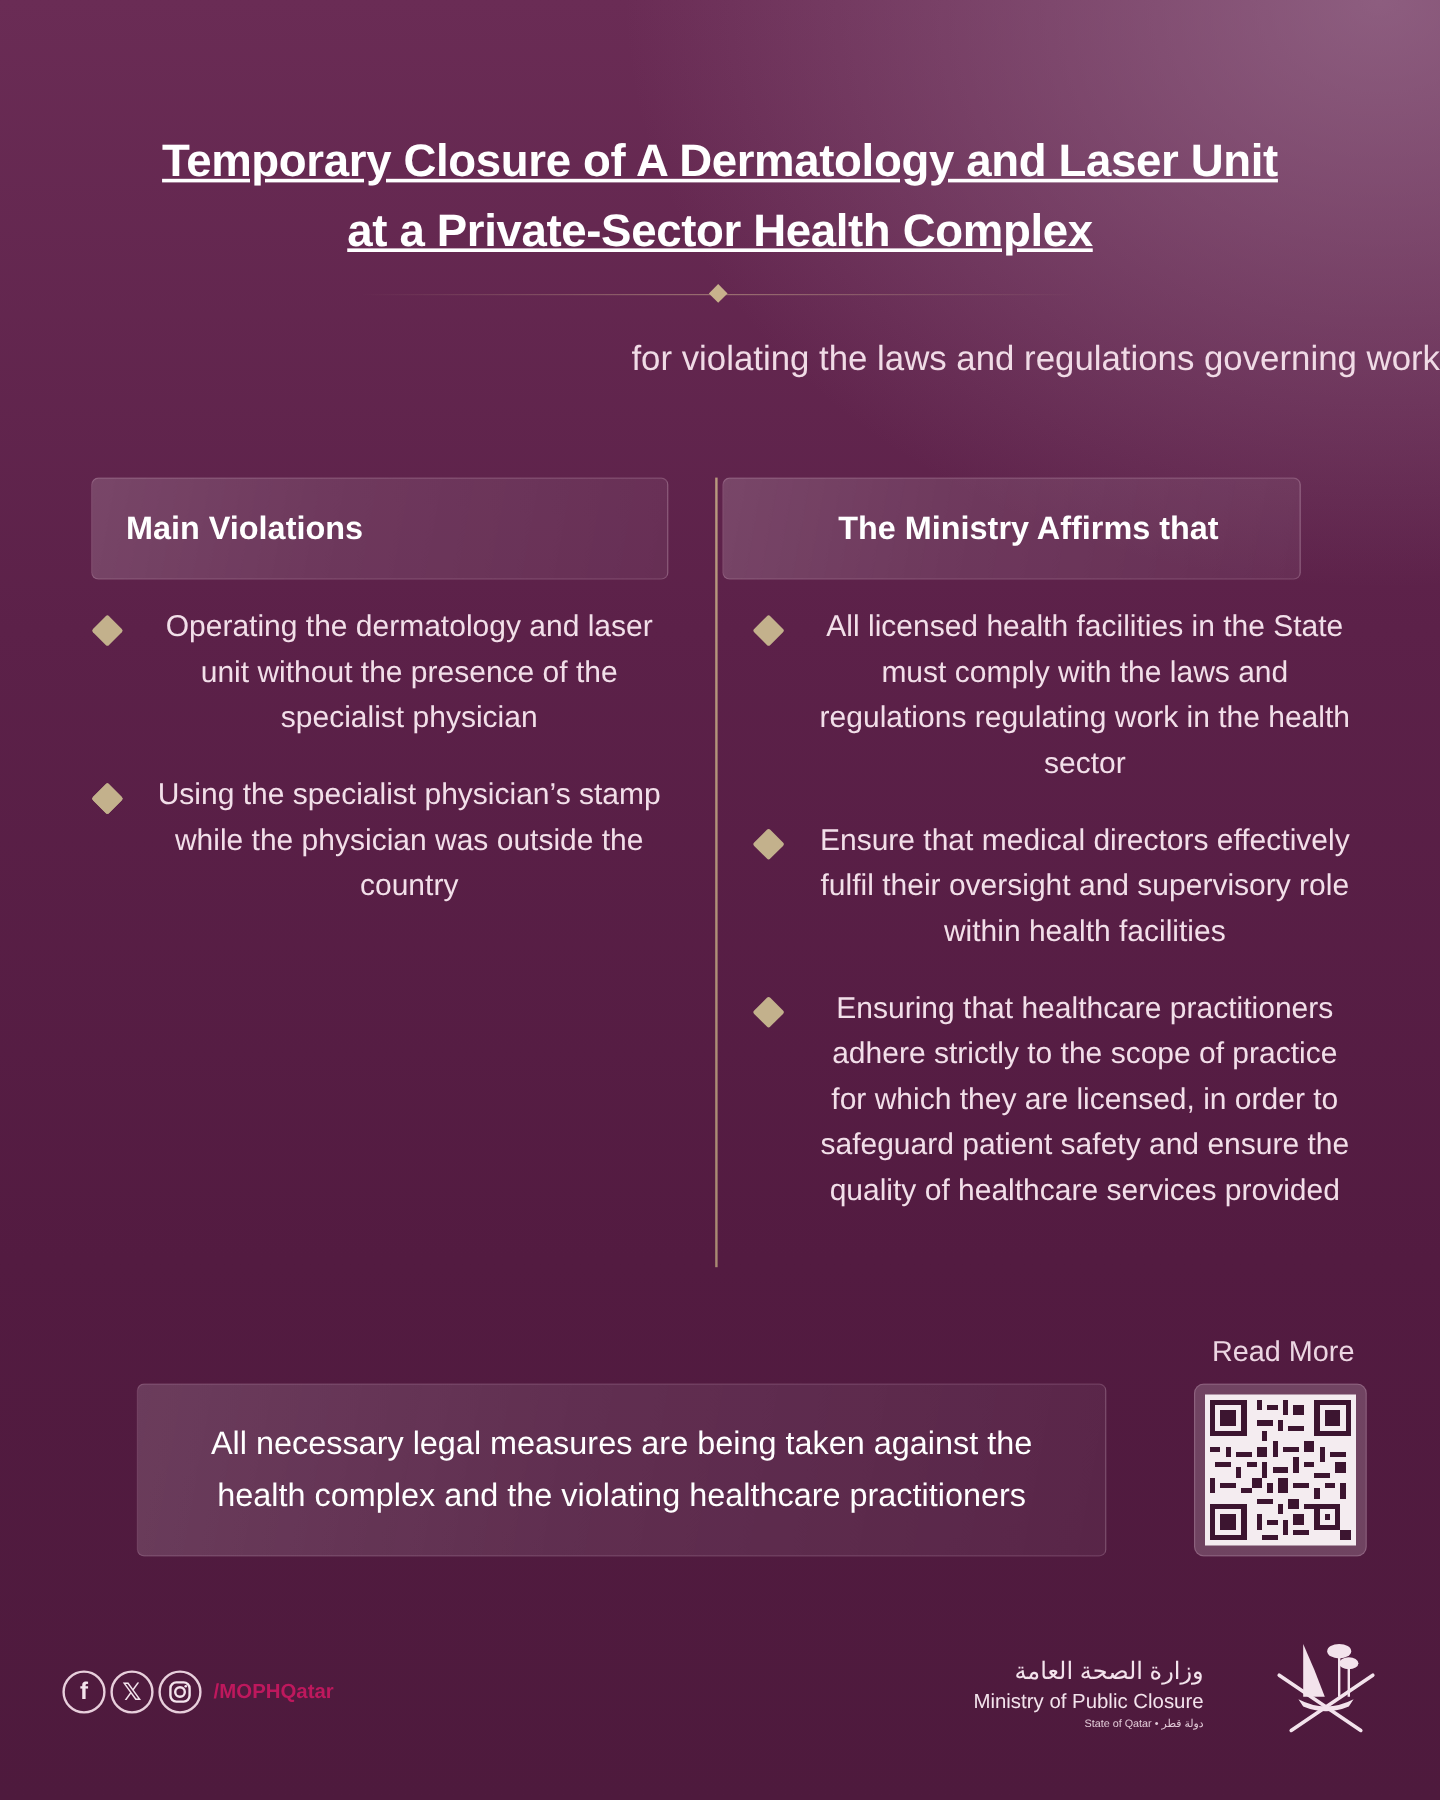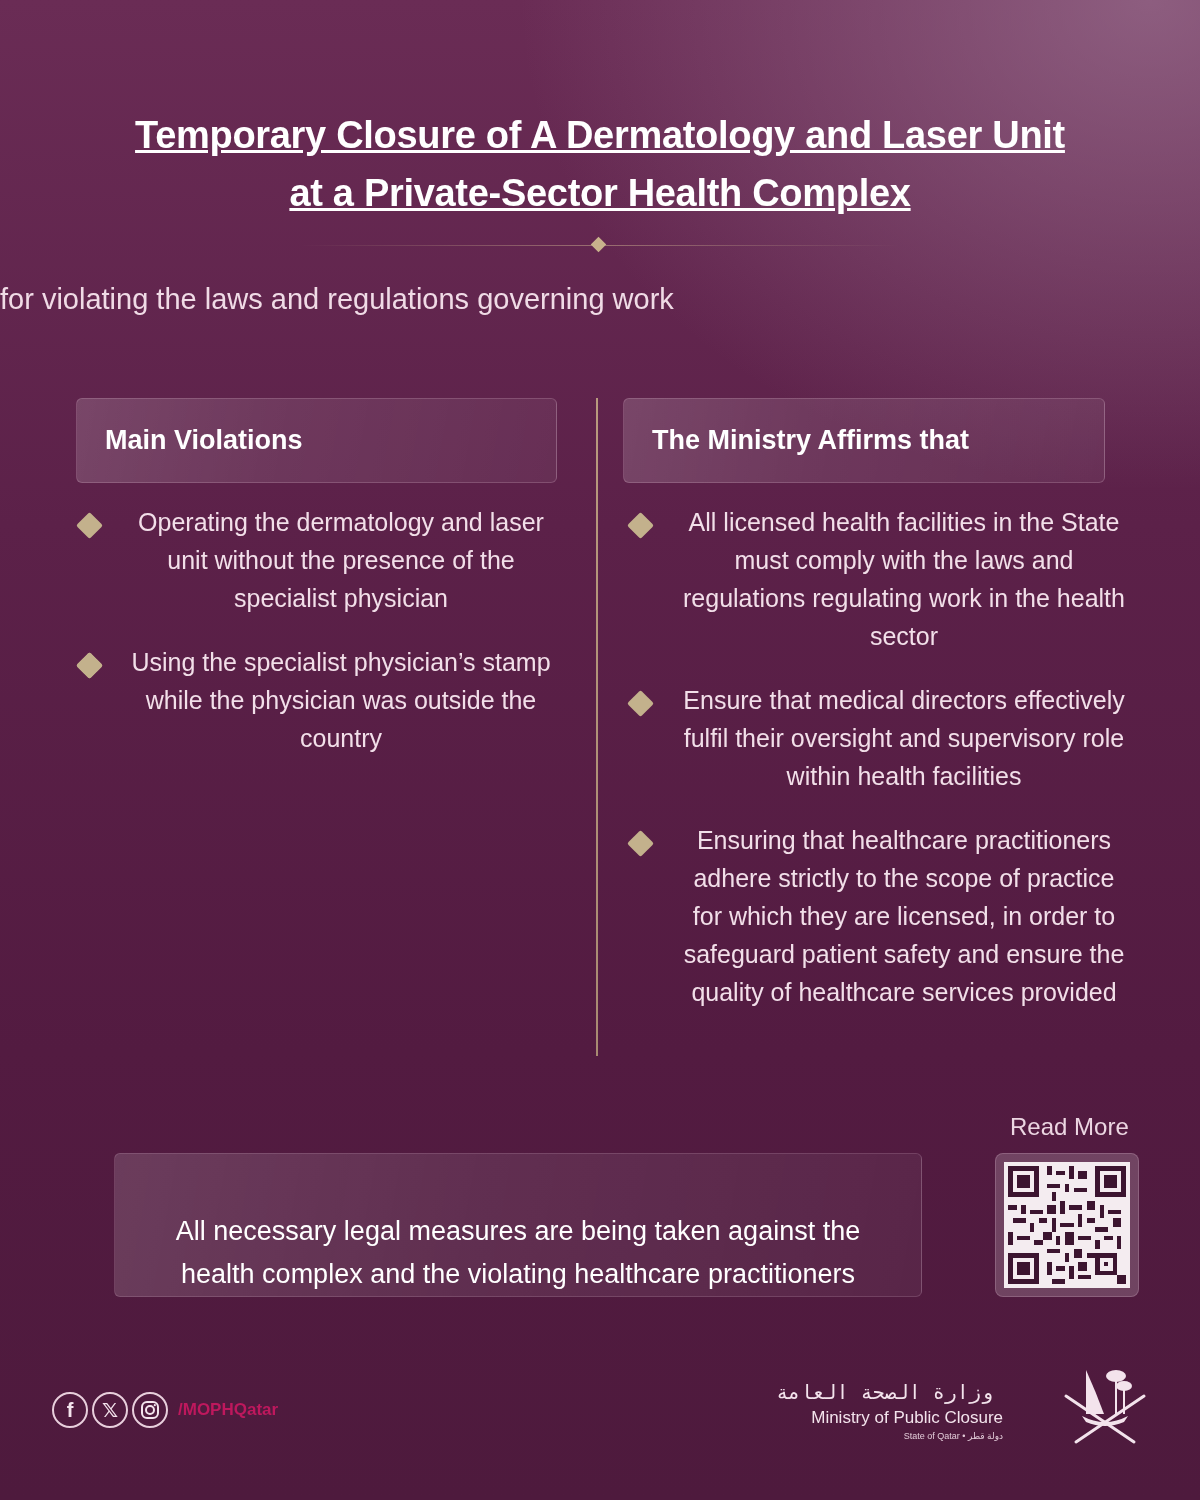--- a/index.html
+++ b/index.html
@@ -25,56 +25,56 @@
       position: absolute; top: 245px; left: 300px; width: 600px; height: 1px;
       background: linear-gradient(90deg, rgba(200,170,140,0) 0%, rgba(200,170,140,0.55) 50%, rgba(200,170,140,0) 100%);
     }
     .divider-diamond {
       position: absolute; top: 239px; left: 593px; width: 11px; height: 11px;
       background: #c8b28c; transform: rotate(45deg);
     }
 
     .subtitle {
       position: absolute; left: 0; right: 0; top: 276px;
-      text-align: left; font-size: 29px; line-height: 46px; color: #f0dbe6;
+      text-align: right; font-size: 29px; line-height: 46px; color: #f0dbe6;
     }
     .subtitle span { display: block; }
 
     .col-divider {
       position: absolute; left: 596px; top: 398px; width: 2px; height: 658px;
       background: linear-gradient(180deg, #b99a7e, #a88a72);
     }
 
     .section-header {
       position: absolute; height: 85px; border-radius: 6px;
       border: 1px solid rgba(255,220,240,0.18);
       background: linear-gradient(100deg, rgba(255,255,255,0.16) 0%, rgba(255,255,255,0.10) 40%, rgba(255,255,255,0.06) 100%);
       display: flex; align-items: center;
     }
     .section-header .label { font-weight: bold; font-size: 27px; color: #ffffff; }
     .header-left { left: 76px; top: 398px; width: 481px; padding-left: 28px; }
-    .header-right { left: 623px; top: 398px; width: 482px; padding-left: 28px; }
+    .header-right { left: 602px; top: 398px; width: 482px; padding-left: 28px; justify-content: center; }
 
     .bullet-list { position: absolute; list-style: none; text-align: center; }
     .list-left { left: 76px; top: 503px; width: 480px; }
     .list-right { left: 627px; top: 503px; width: 500px; }
 
     .bullet-item { position: relative; padding-left: 50px; font-size: 25px; line-height: 38px; color: #f2dfe9; }
     .list-left .bullet-item { margin-bottom: 26px; }
     .list-right .bullet-item { margin-bottom: 26px; padding-left: 54px; }
     .bullet-item .diamond {
       position: absolute; left: 4px; top: 13px; width: 19px; height: 19px;
       background: #c3b18c; transform: rotate(45deg); border-radius: 2px;
     }
 
     .banner {
       position: absolute; left: 114px; top: 1153px; width: 808px; height: 144px;
       border-radius: 6px; border: 1px solid rgba(255,220,240,0.15);
       background: linear-gradient(100deg, rgba(255,255,255,0.15) 0%, rgba(255,255,255,0.09) 45%, rgba(255,255,255,0.05) 100%);
-      display: flex; align-items: flex-end; justify-content: center; text-align: center;
+      display: flex; align-items: center; justify-content: center; text-align: center;
     }
     .banner-text { font-size: 27px; line-height: 43px; color: #ffffff; }
     .banner-text span { display: block; }
 
     .read-more { position: absolute; left: 1010px; top: 1113px; font-size: 24px; color: #ecd6e2; }
     .qr-frame {
       position: absolute; left: 995px; top: 1153px; width: 144px; height: 144px;
       border-radius: 8px; background: rgba(255,255,255,0.18);
       border: 1px solid rgba(255,220,240,0.2);
       display: flex; align-items: center; justify-content: center;
@@ -83,21 +83,21 @@
 
     .social { position: absolute; left: 52px; top: 1392px; display: flex; align-items: center; gap: 4px; }
     .social-icon {
       width: 36px; height: 36px; border-radius: 50%;
       border: 2px solid #e8cfdc; display: flex; align-items: center; justify-content: center;
       color: #f4e4ed; font-weight: bold; font-size: 20px;
     }
     .social-handle { margin-left: 6px; font-size: 17px; font-weight: bold; color: #be185d; }
 
     .moph-logo { position: absolute; left: 860px; top: 1358px; width: 290px; height: 90px; }
-    .moph-arabic { position: absolute; right: 157px; top: 22px; font-size: 20px; color: #f3e3ec; font-family: Liberation Mono, monospace; direction: rtl; white-space: nowrap; }
+    .moph-arabic { position: absolute; right: 147px; top: 22px; font-size: 20px; color: #f3e3ec; font-family: Liberation Sans, sans-serif; direction: rtl; white-space: nowrap; }
     .moph-english { position: absolute; right: 147px; top: 50px; font-size: 17px; color: #f3e3ec; white-space: nowrap; }
     .moph-state { position: absolute; right: 147px; top: 73px; font-size: 9px; color: #e2cbd8; white-space: nowrap; }
     .emblem { position: absolute; right: 0; top: 0; width: 90px; height: 90px; }
   </style>
 </head>
 <body>
 
 <div class="page">
 
   <h1 class="title">

